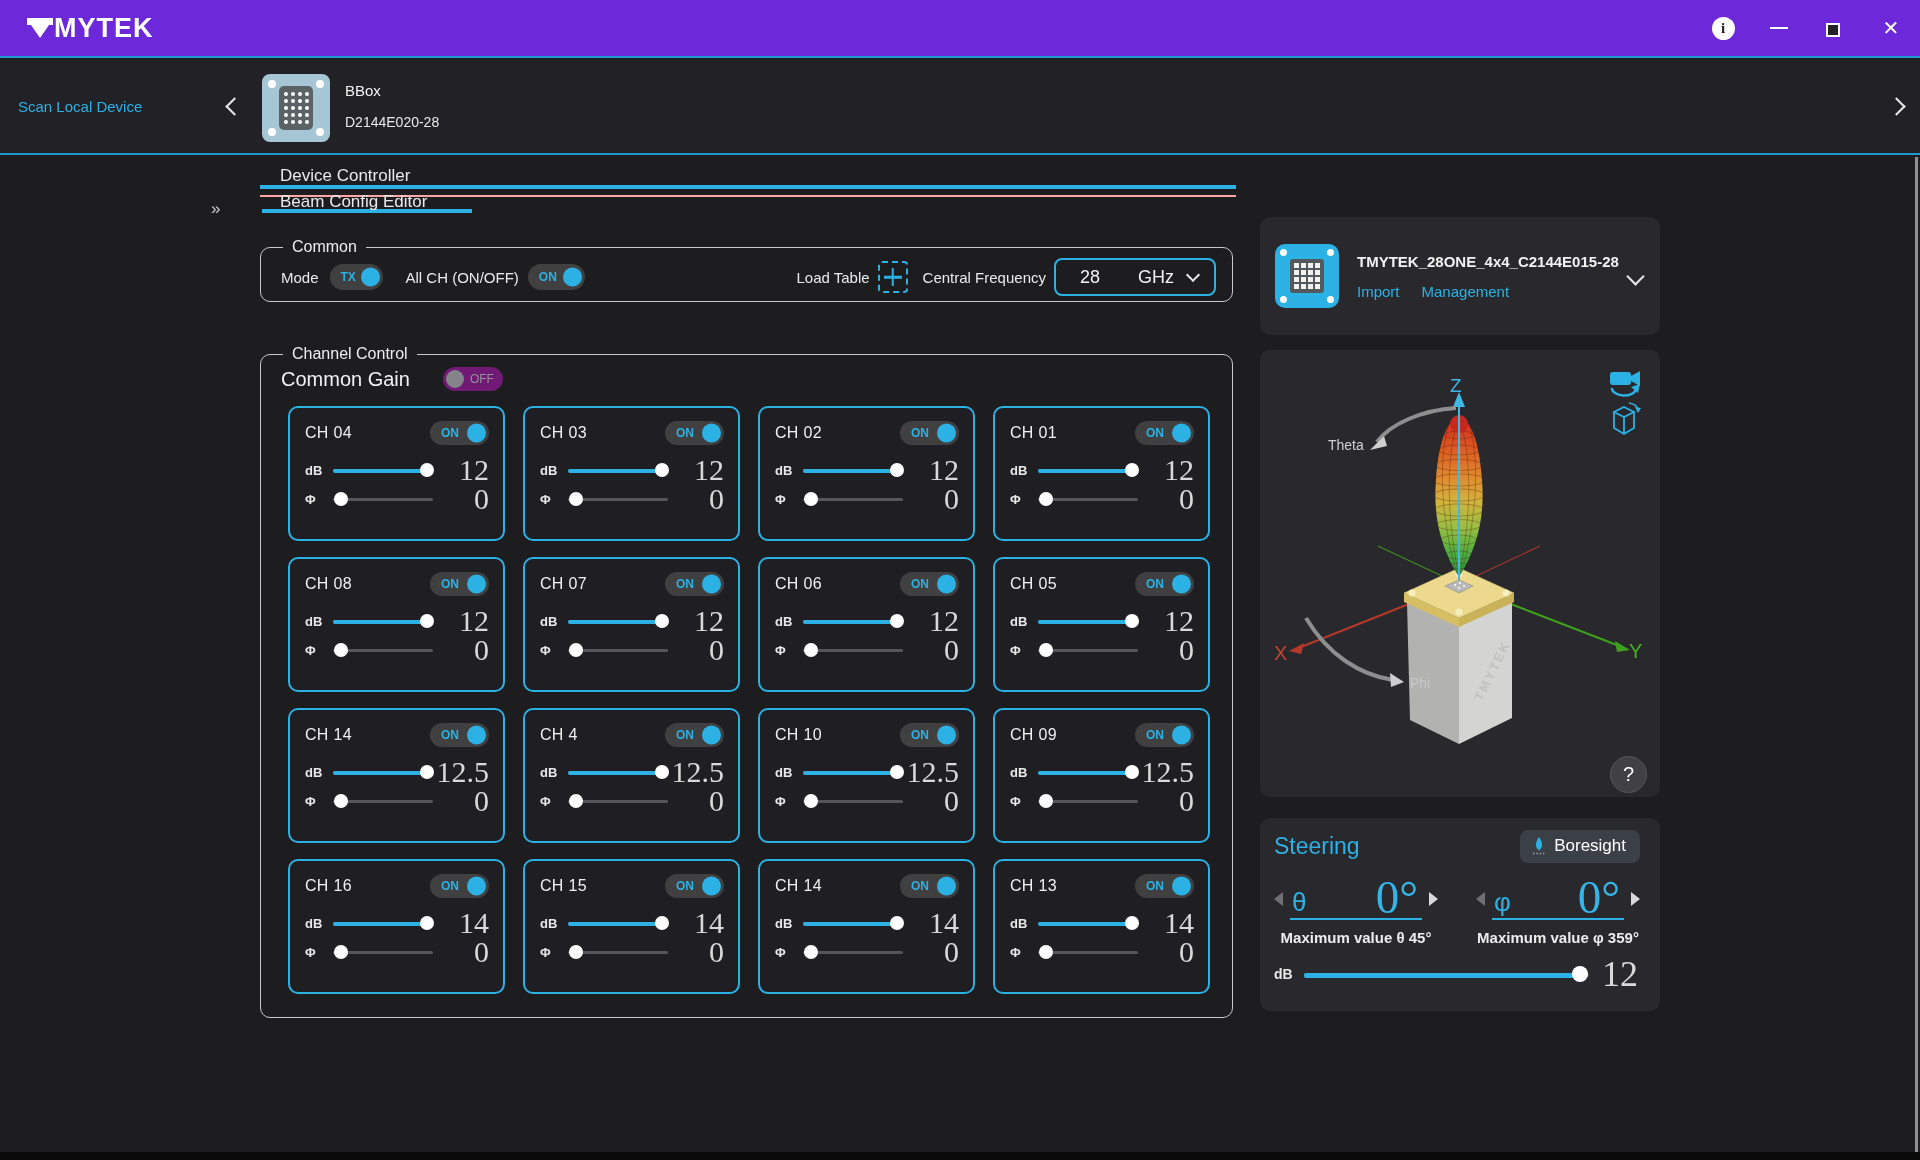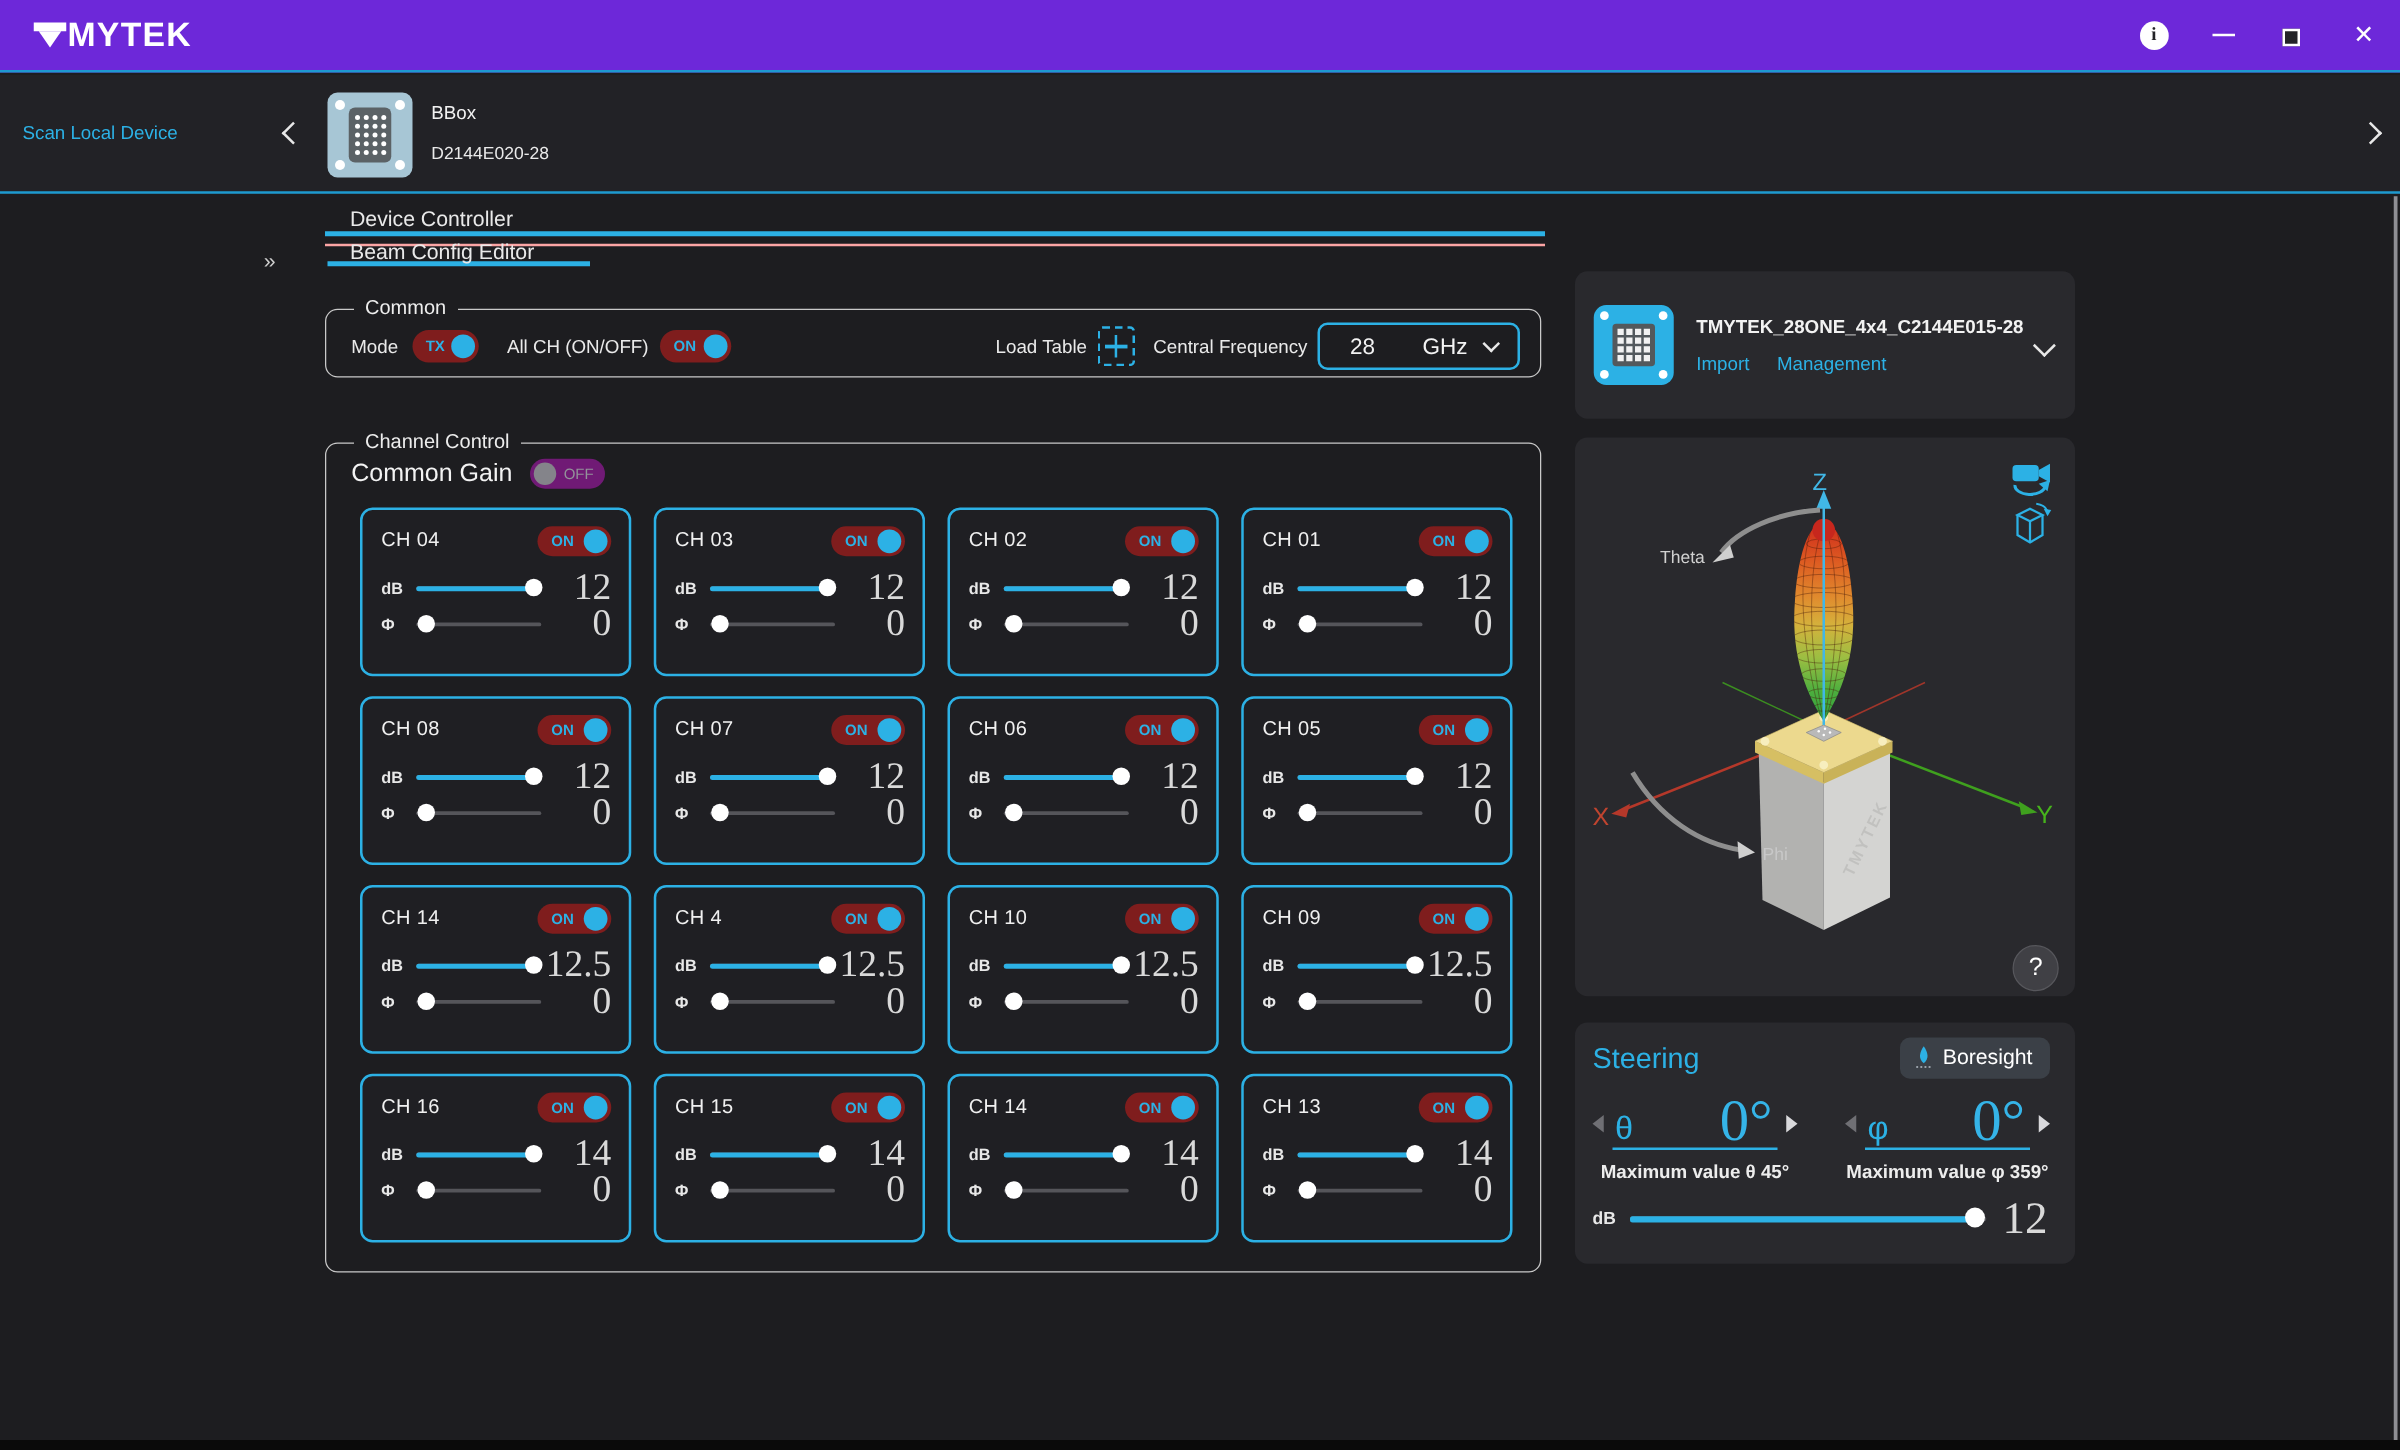--- a/index.html
+++ b/index.html
@@ -54,21 +54,21 @@
 
   
   fieldset { position:absolute; border:1px solid #c9c9c9; border-radius:10px; background:transparent; }
   legend { margin-left:22px; padding:0 9px; font-size:16px; color:#ededed; }
   .fs-common { left:260px; top:238px; width:973px; height:64px; }
   .fs-row { display:flex; align-items:center; height:42px; padding:0 16px 0 20px; }
   .fs-label { font-size:15px; font-weight:400; color:#eaeaea; }
   .fs-channel { left:260px; top:345px; width:973px; height:673px; }
 
   
-  .toggle { position:relative; display:inline-flex; align-items:center; background:#7f1d1d; border-radius:13px; cursor:pointer; }
+  .toggle { position:relative; display:inline-flex; align-items:center; background:#404040; border-radius:13px; cursor:pointer; }
   .toggle .lbl { font-size:12px; font-weight:700; color:#2cb1e5; margin-left:11px; }
   .toggle .knob { position:absolute; right:3px; top:50%; transform:translateY(-50%); width:19px; height:19px; border-radius:50%; background:#2cb1e5; }
   .tg-common { width:53px; height:26px; margin:0 0 0 11px; }
   .tg-allch { width:57px; height:26px; margin:0 0 0 9px; }
   .tg-ch { width:59px; height:24px; }
   .toggle.off { background:#701a75; width:60px; height:24px; }
   .toggle.off .knob { left:3px; right:auto; background:#84848a; width:18px; height:18px; }
   .toggle.off .lbl { color:#93939a; margin-left:27px; font-weight:400; }
 
   
@@ -78,21 +78,21 @@
   .load-icon::before { content:""; position:absolute; left:50%; top:50%; width:18px; height:2.5px; background:#2cb1e5; transform:translate(-50%,-50%); }
   .load-icon::after  { content:""; position:absolute; left:50%; top:50%; width:2.5px; height:18px; background:#2cb1e5; transform:translate(-50%,-50%); }
   .freq-select { width:162px; height:38px; margin-left:8px; border:2px solid #2cb1e5; border-radius:8px;
     display:flex; align-items:center; padding:0 14px; cursor:pointer; }
   .freq-val { font-size:18px; color:#f2f2f2; margin-left:10px; }
   .freq-unit { font-size:18px; color:#f2f2f2; margin-left:auto; }
   .freq-chev { width:10px; height:10px; border-bottom:2.5px solid #e8e8e8; border-right:2.5px solid #e8e8e8;
     transform:rotate(45deg); margin:-4px 2px 0 14px; }
 
   
-  .cg-row { display:flex; align-items:center; margin:4px 0 0 20px; }
+  .cg-row { display:flex; align-items:center; margin:4px 0 0 20px;gap:19px; }
   .cg-label { font-size:20px; color:#f2f2f2; margin-right:14px; }
   .ch-grid { display:grid; grid-template-columns:repeat(4,217px); grid-auto-rows:135px;
     column-gap:18px; row-gap:16px; margin:15px 0 0 27px; }
   .ch-card { border:2px solid #2cb1e5; border-radius:10px; background:#1f1f23; padding:13px 14px 0 15px; }
   .ch-head { display:flex; align-items:center; justify-content:space-between; }
   .ch-id { font-size:16px; color:#f0f0f0; letter-spacing:.3px; }
   .ch-row { display:flex; align-items:center; margin-top:13px; height:24px; }
   .ch-row.phase { margin-top:5px; }
   .ch-param { width:24px; font-size:13px; font-weight:700; color:#e8e8e8; }
   .slider { position:relative; width:100px; height:16px; margin-left:4px; cursor:pointer; }

